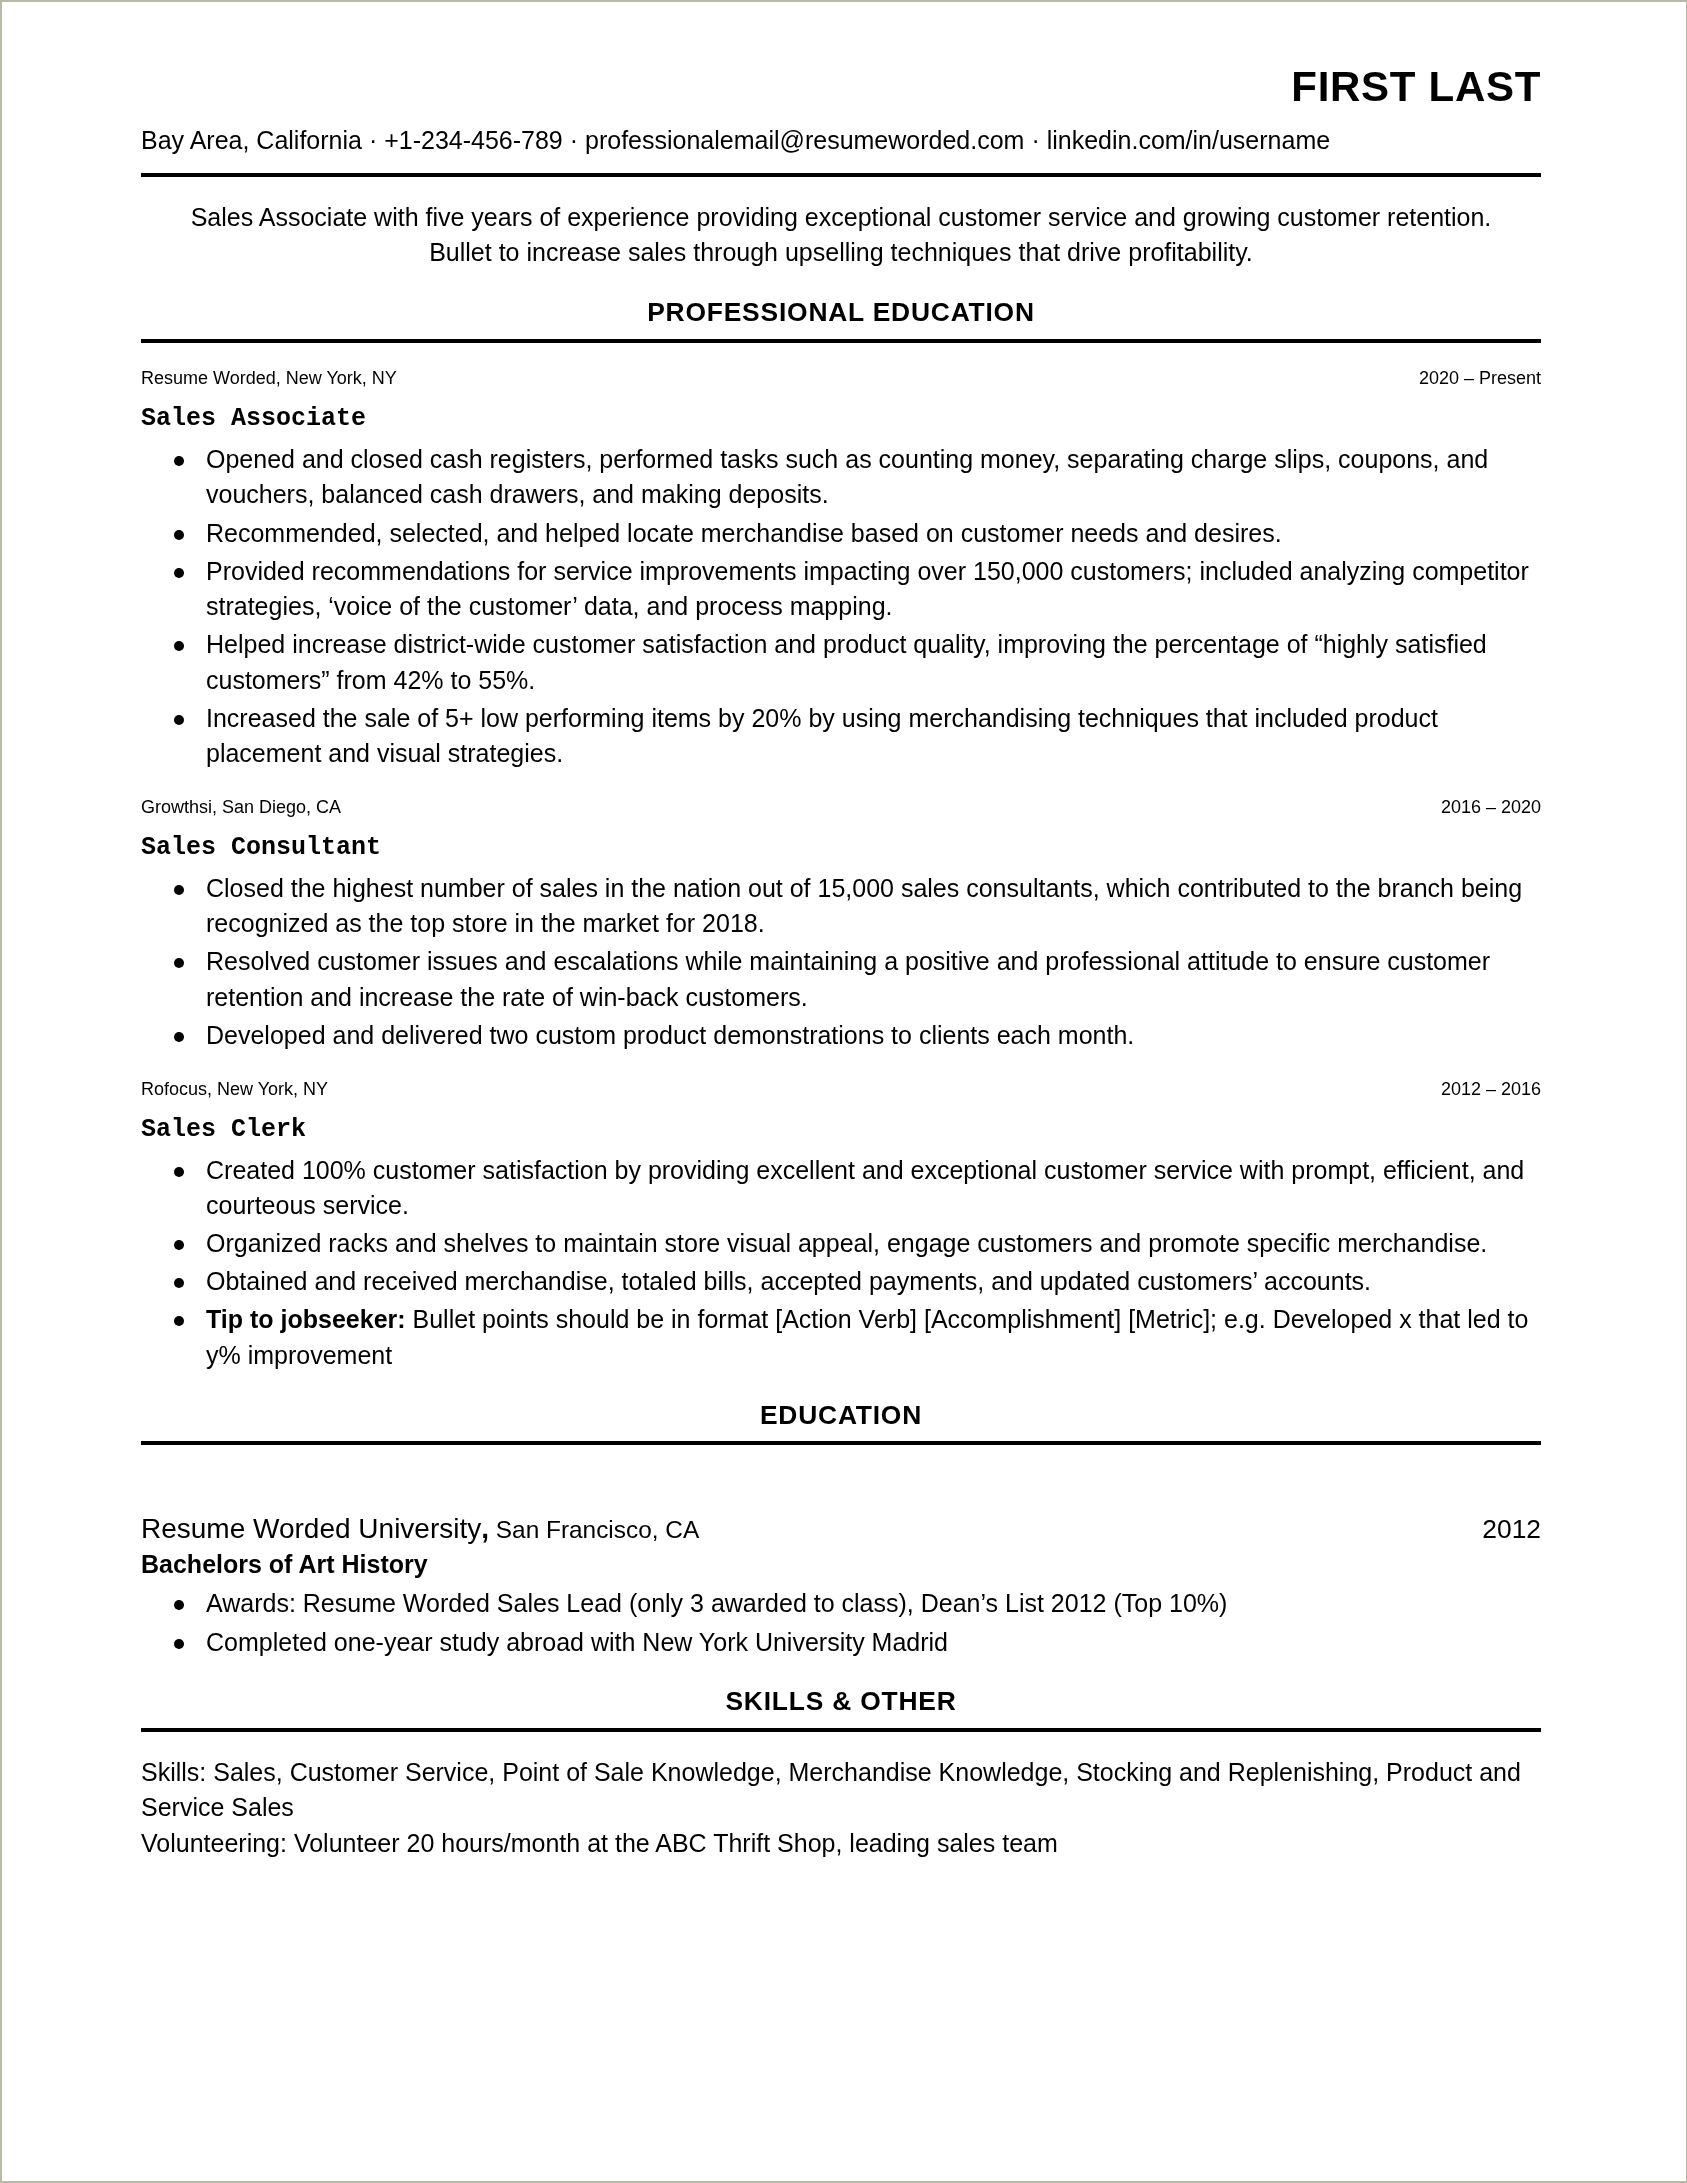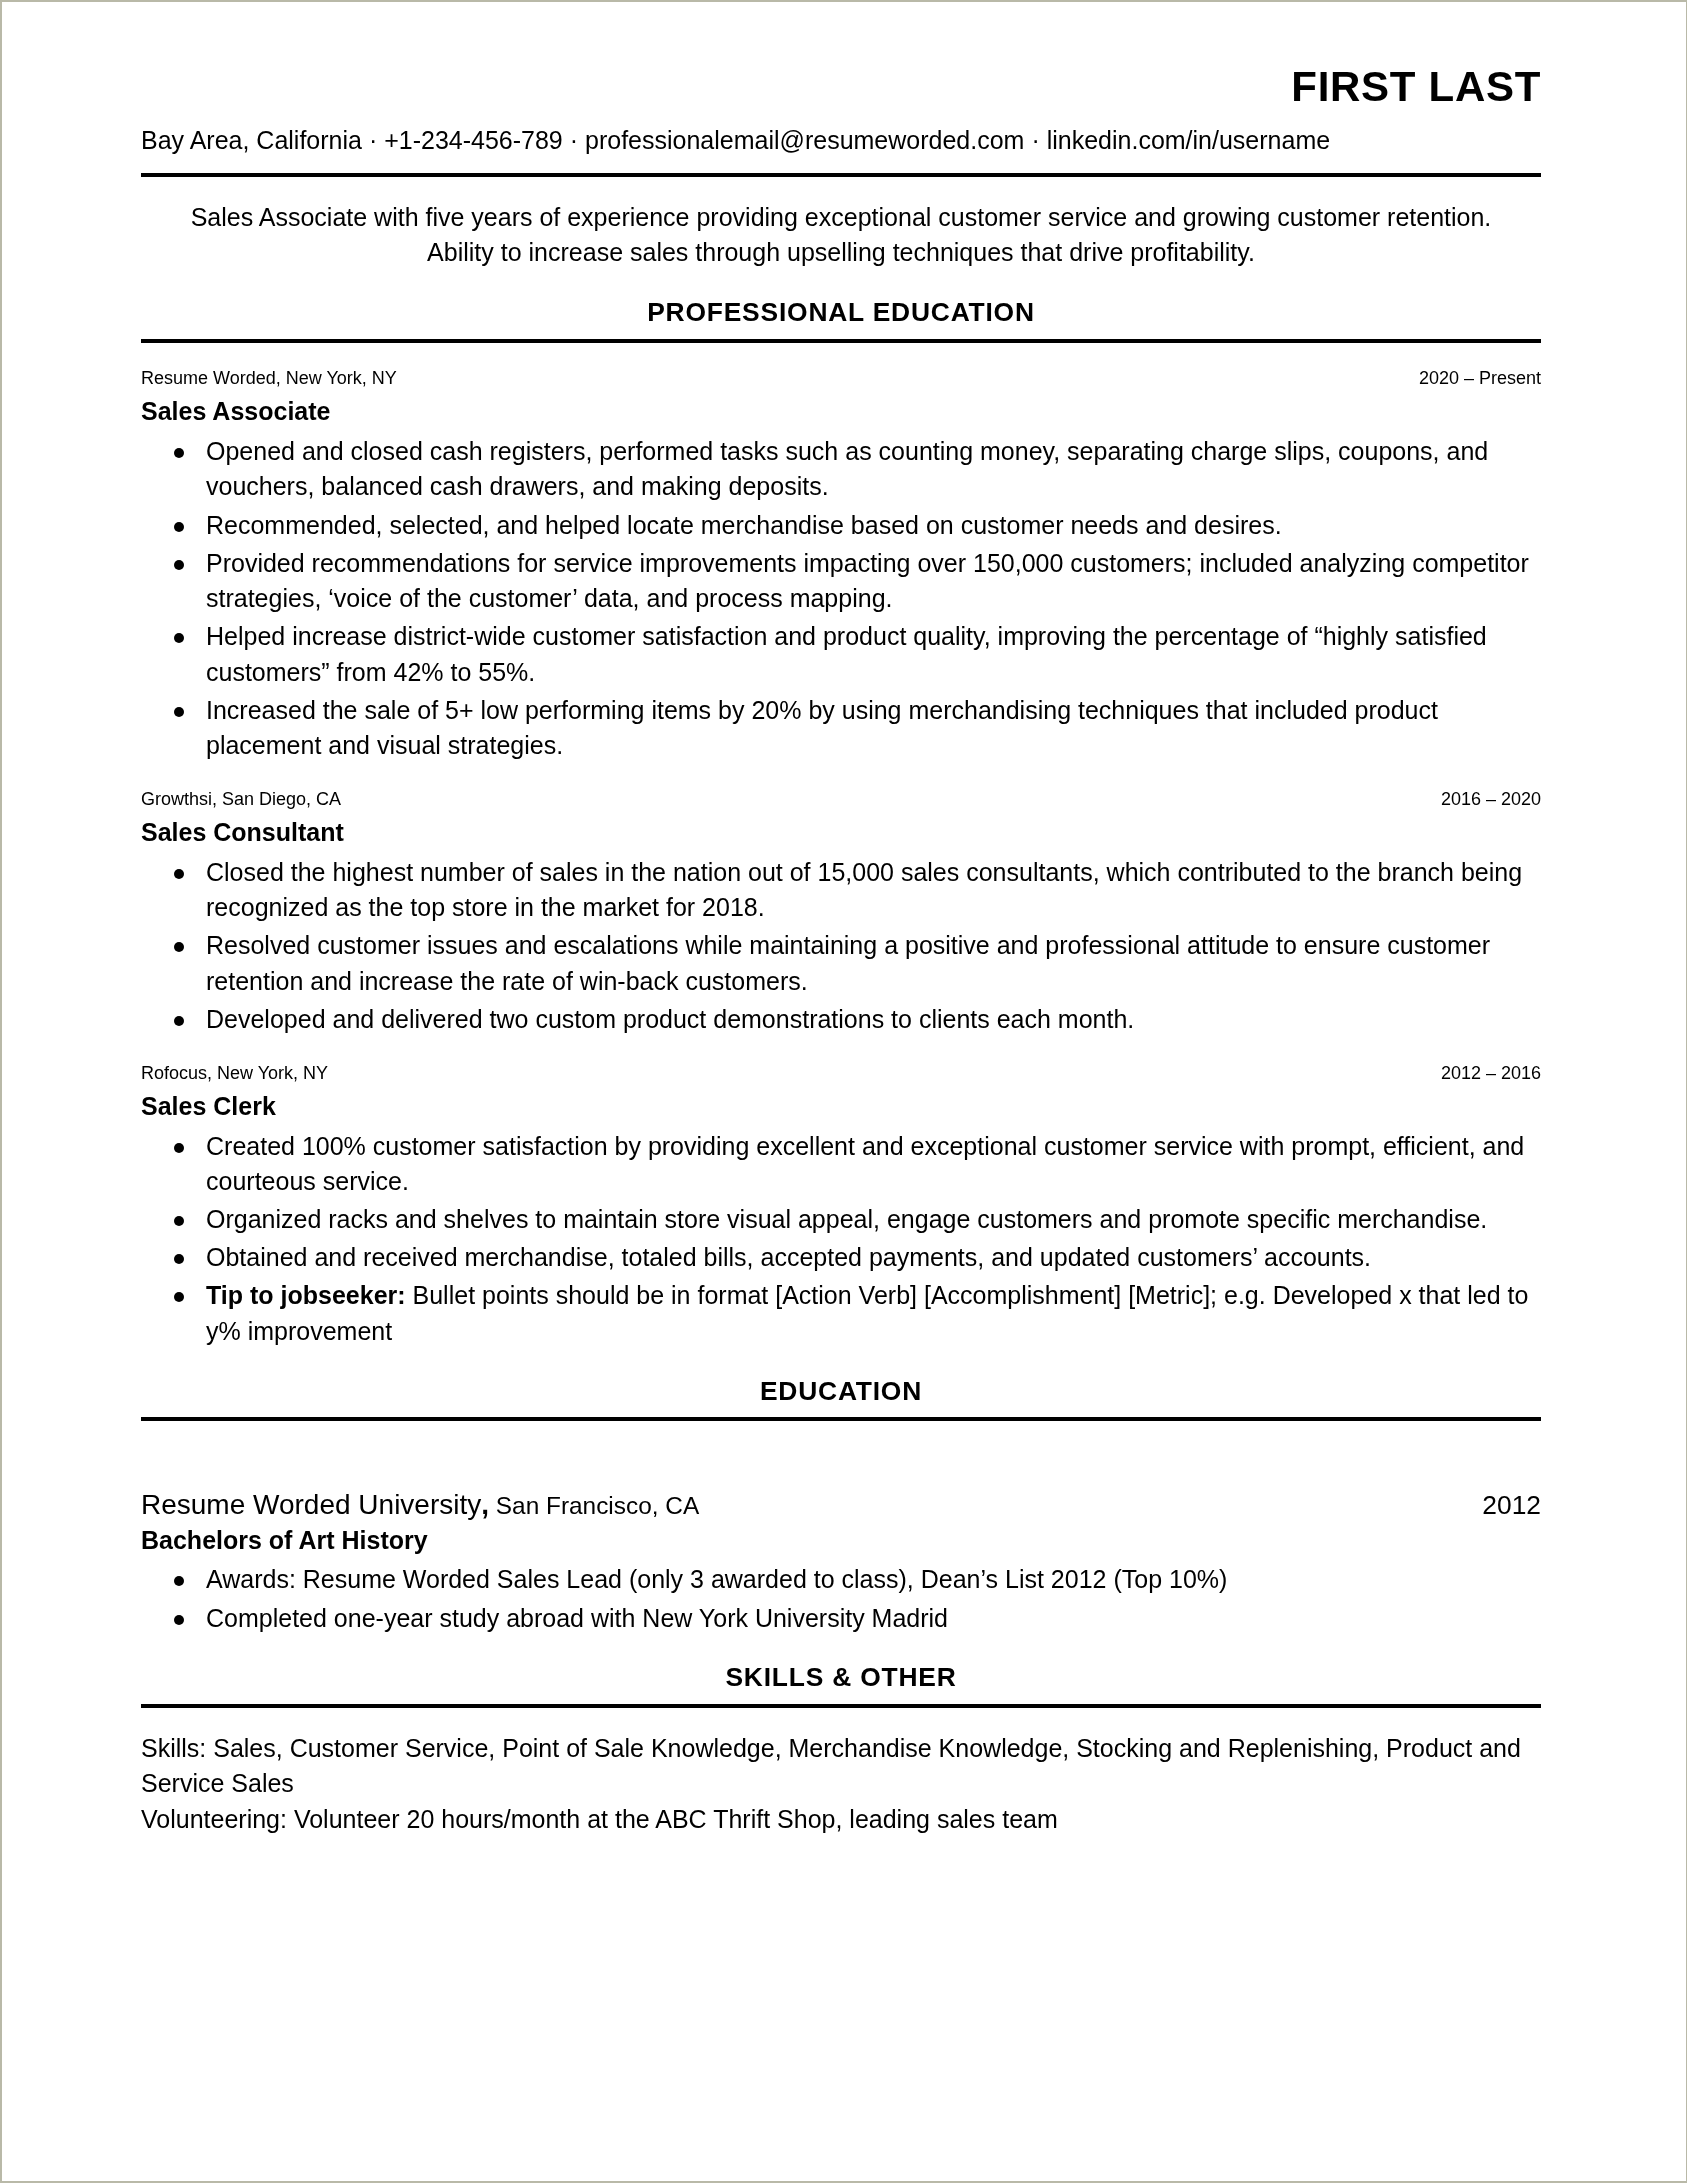--- a/index.html
+++ b/index.html
@@ -79,21 +79,22 @@
     align-items: baseline;
     font-size: 18px;
     line-height: 1.25;
   }
   .entry-org { font-weight: normal; }
   .entry-dates { font-weight: normal; white-space: nowrap; }
   .entry-title {
     font-weight: bold;
     font-size: 25px;
     line-height: 1.28;
-    margin-top: 6px;
+    margin-top: 14px;
+    font-family: Liberation Mono, monospace;
   }
 
   ul.bullets {
     list-style: none;
     margin: 6.6px 0 0 0;
     padding: 0;
   }
   ul.bullets > li {
     position: relative;
     padding-left: 65px;
@@ -142,21 +143,21 @@
 </head>
 <body>
 
 <div class="page">
   <div class="sheet">
 
     <div class="name">FIRST LAST</div>
     <div class="contact">Bay Area, California · +1-234-456-789 · professionalemail@resumeworded.com · linkedin.com/in/username</div>
     <div class="rule rule-header"></div>
 
-    <div class="summary">Sales Associate with five years of experience providing exceptional customer service and growing customer retention. Ability to increase sales through upselling techniques that drive profitability.</div>
+    <div class="summary">Sales Associate with five years of experience providing exceptional customer service and growing customer retention. Bullet to increase sales through upselling techniques that drive profitability.</div>
 
     <div class="section-head">PROFESSIONAL EDUCATION</div>
     <div class="rule"></div>
 
     <div class="entry">
       <div class="entry-top">
         <span class="entry-org">Resume Worded, New York, NY</span>
         <span class="entry-dates">2020 – Present</span>
       </div>
       <div class="entry-title">Sales Associate</div>

